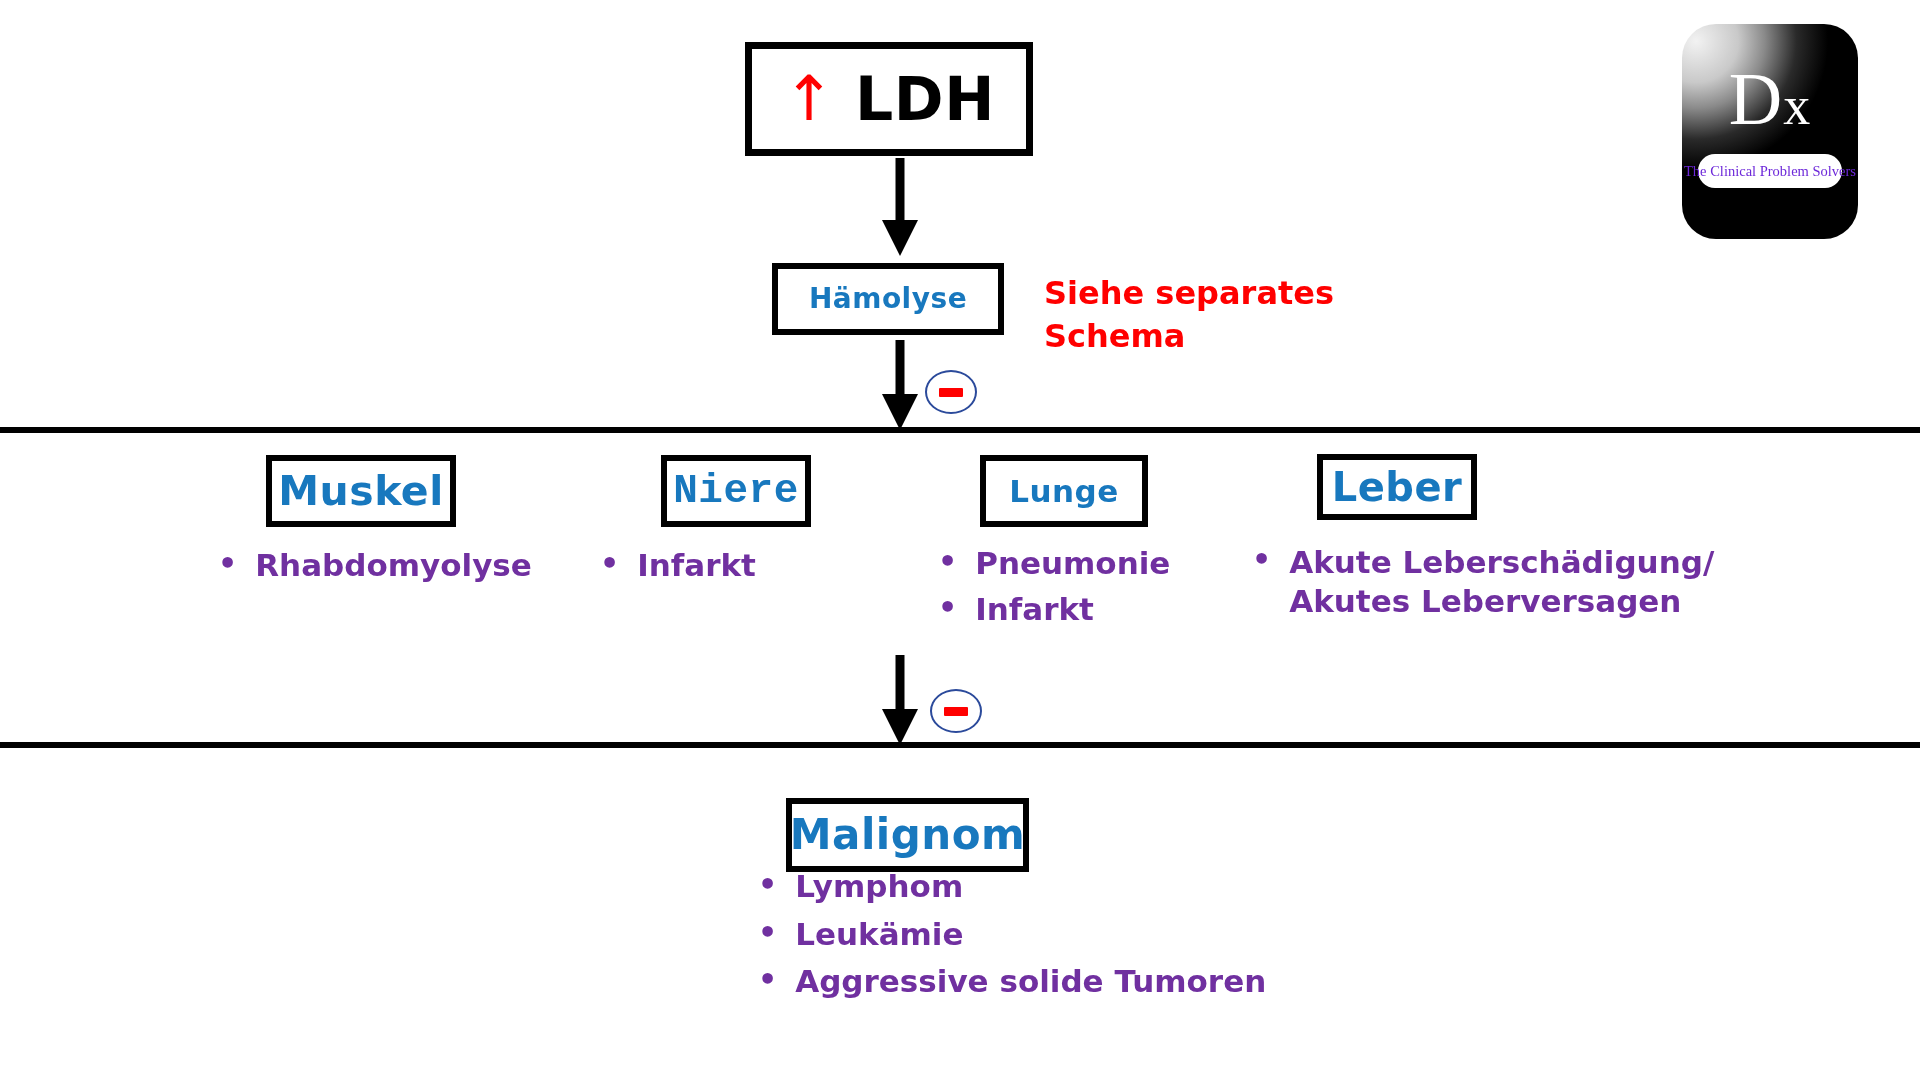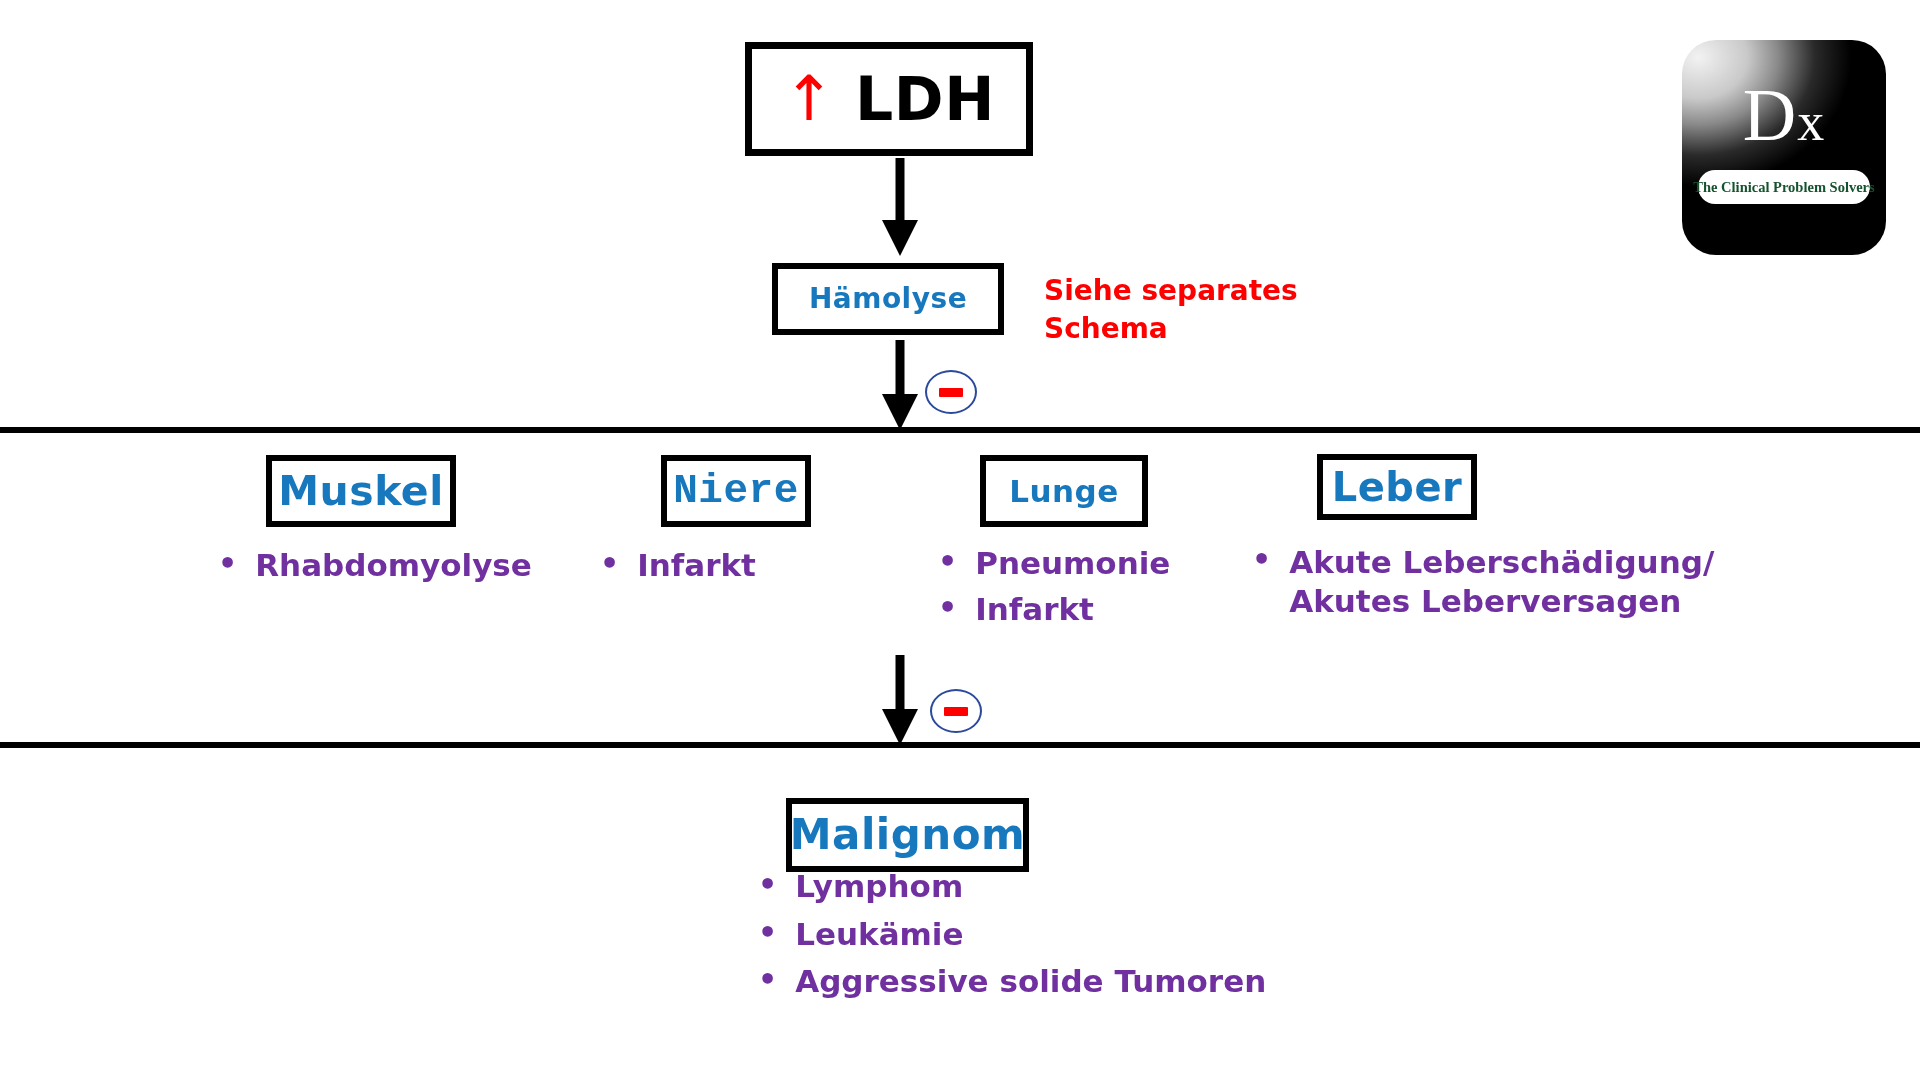--- a/index.html
+++ b/index.html
@@ -191,32 +191,32 @@
   #list-malignom .bullet-row { margin-bottom: 11px; }
 
   #list-lunge .bullet-row { margin-bottom: 9px; }
 
   
   #note-schema {
     position: absolute;
     left: 1044px;
     top: 272px;
     color: #ff0000;
-    font-size: 28px;
+    font-size: 32px;
     font-weight: 700;
     line-height: 1.35;
     white-space: pre-line;
   }
 
   
   #logo {
     position: absolute;
     left: 1682px;
-    top: 40px;
-    width: 204px;
+    top: 24px;
+    width: 176px;
     height: 215px;
     border-radius: 34px;
     background:
       radial-gradient(ellipse 150% 120% at 8% 8%, #f2f2f2 0%, #c9c9c9 16%, #8a8a8a 26%, #2a2a2a 38%, #000000 50%),
       #000000;
     overflow: hidden;
   }
   #logo-dx {
     position: absolute;
     left: 0;
@@ -238,23 +238,22 @@
     height: 34px;
     background: #ffffff;
     border-radius: 17px;
     display: flex;
     align-items: center;
     justify-content: center;
   }
   #logo-pill span {
     font-family: "Liberation Serif", serif;
     font-size: 14.5px;
-    color: #14532d;
+    color: #6d28d9;
     white-space: nowrap;
-    font-weight: bold;
   }
 </style>
 </head>
 <body>
 
 <div id="canvas">
 
   <div class="divider" id="divider-1"></div>
   <div class="divider" id="divider-2"></div>
 

